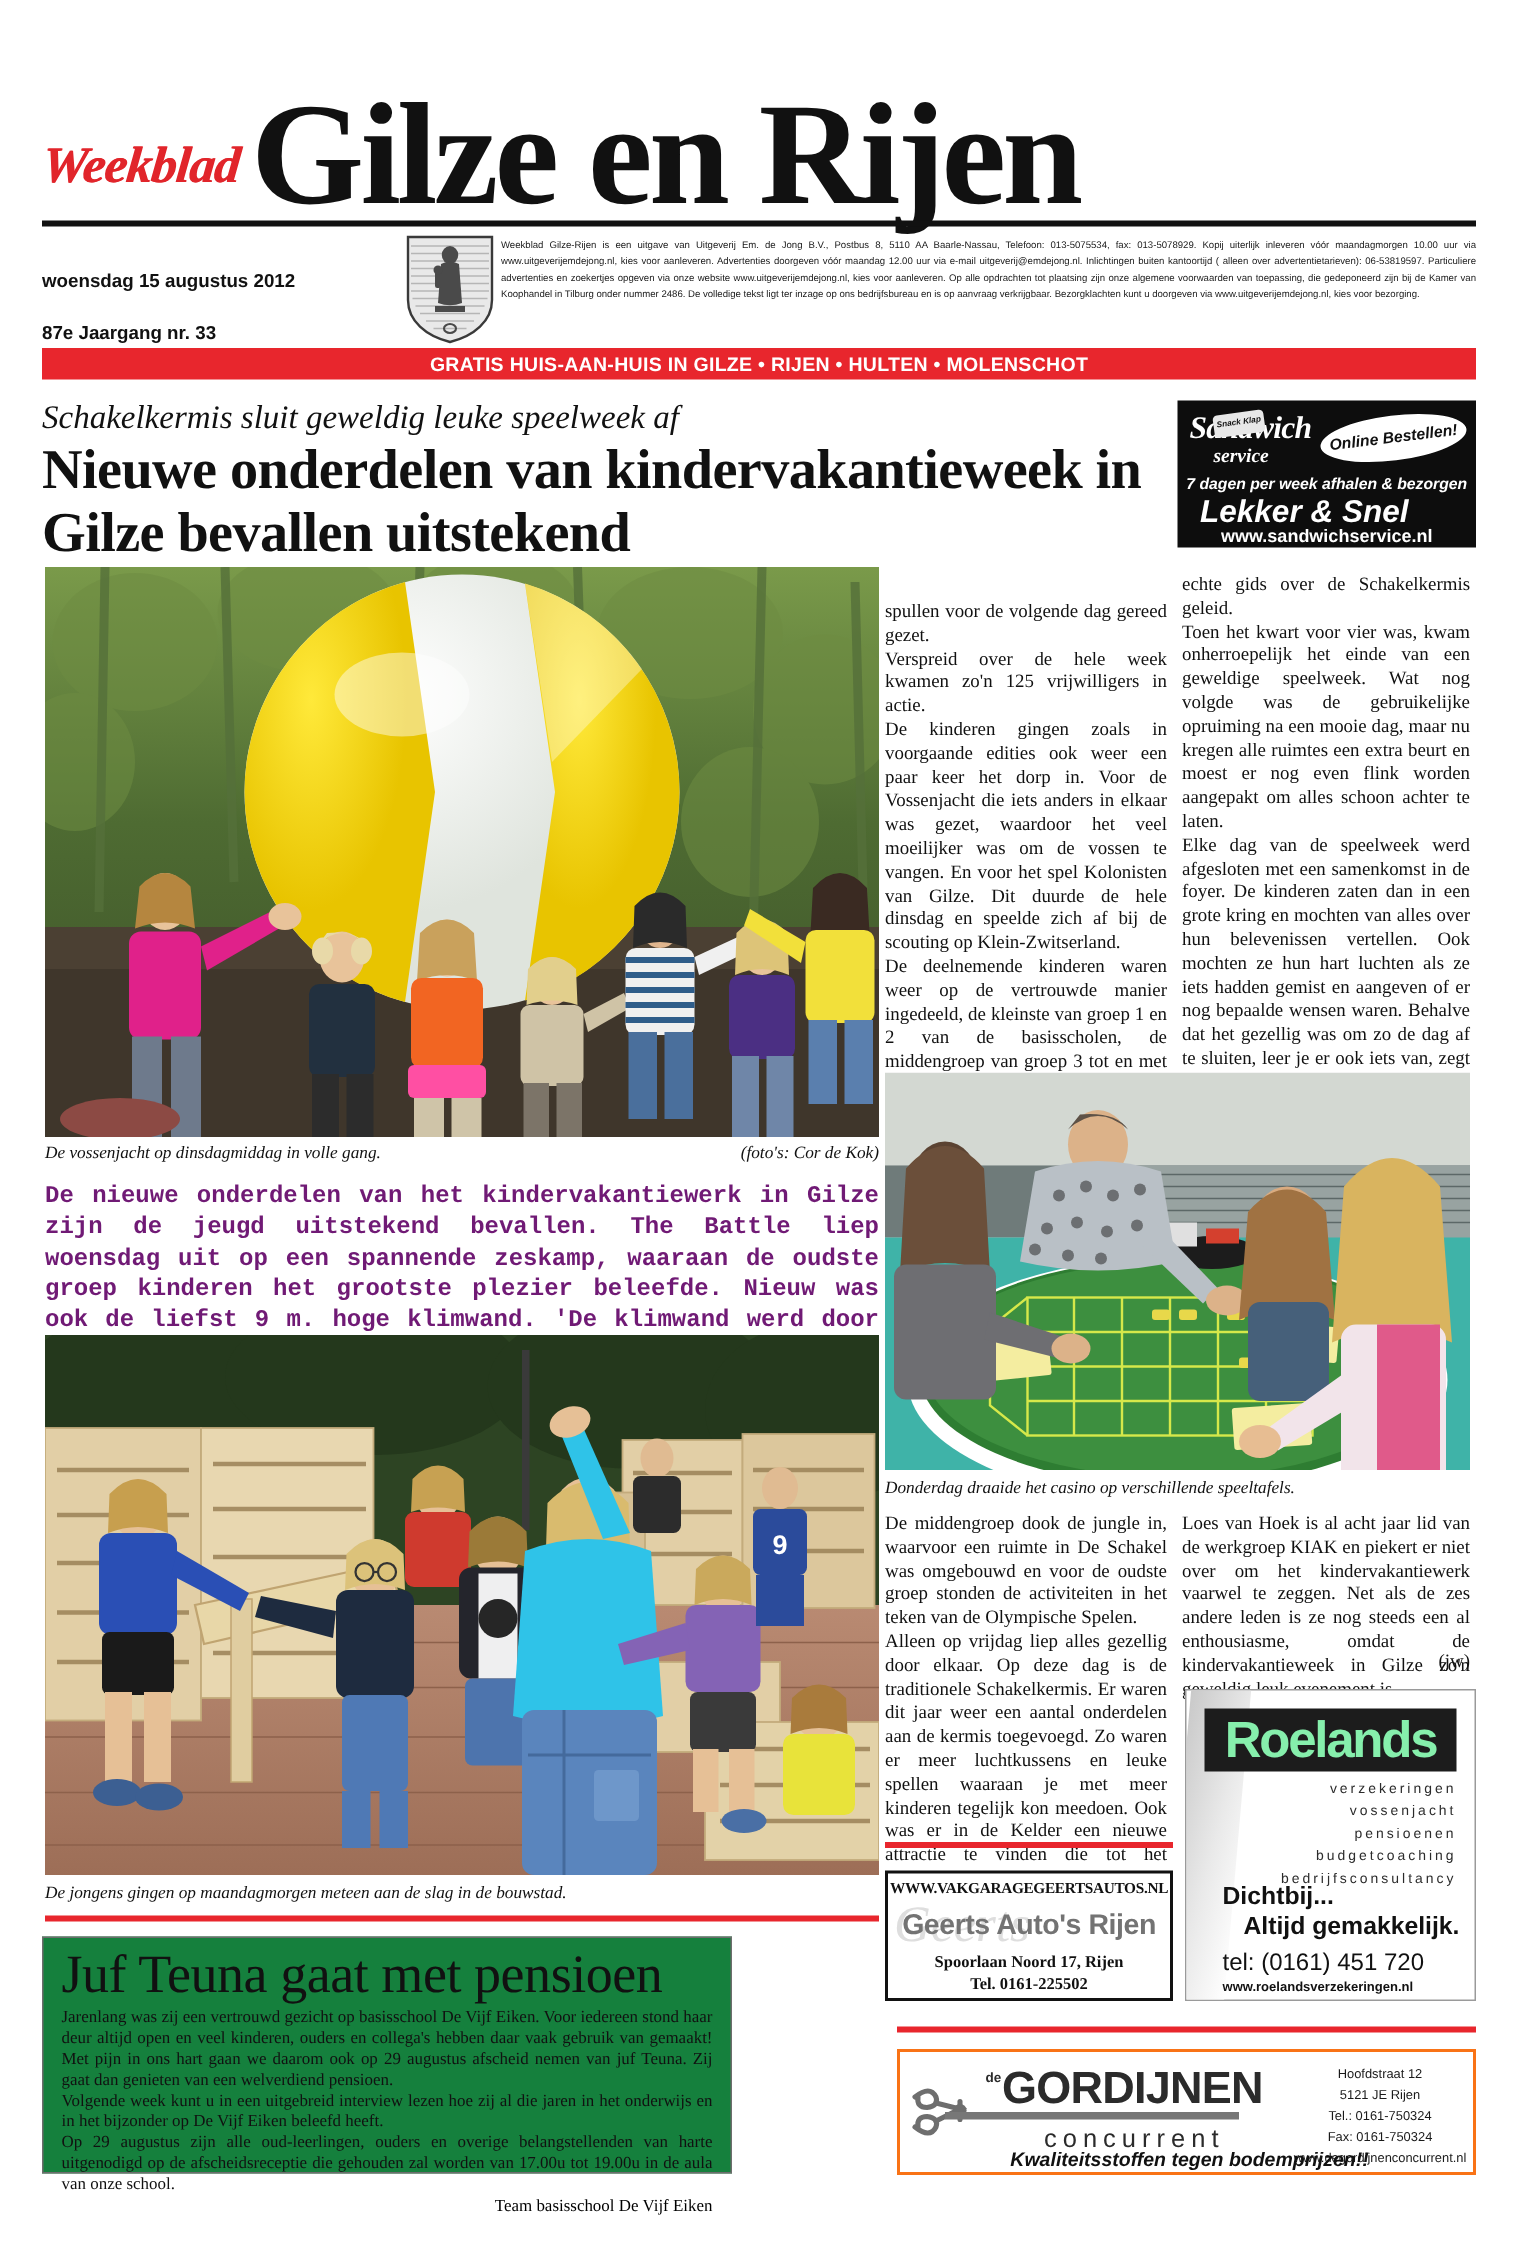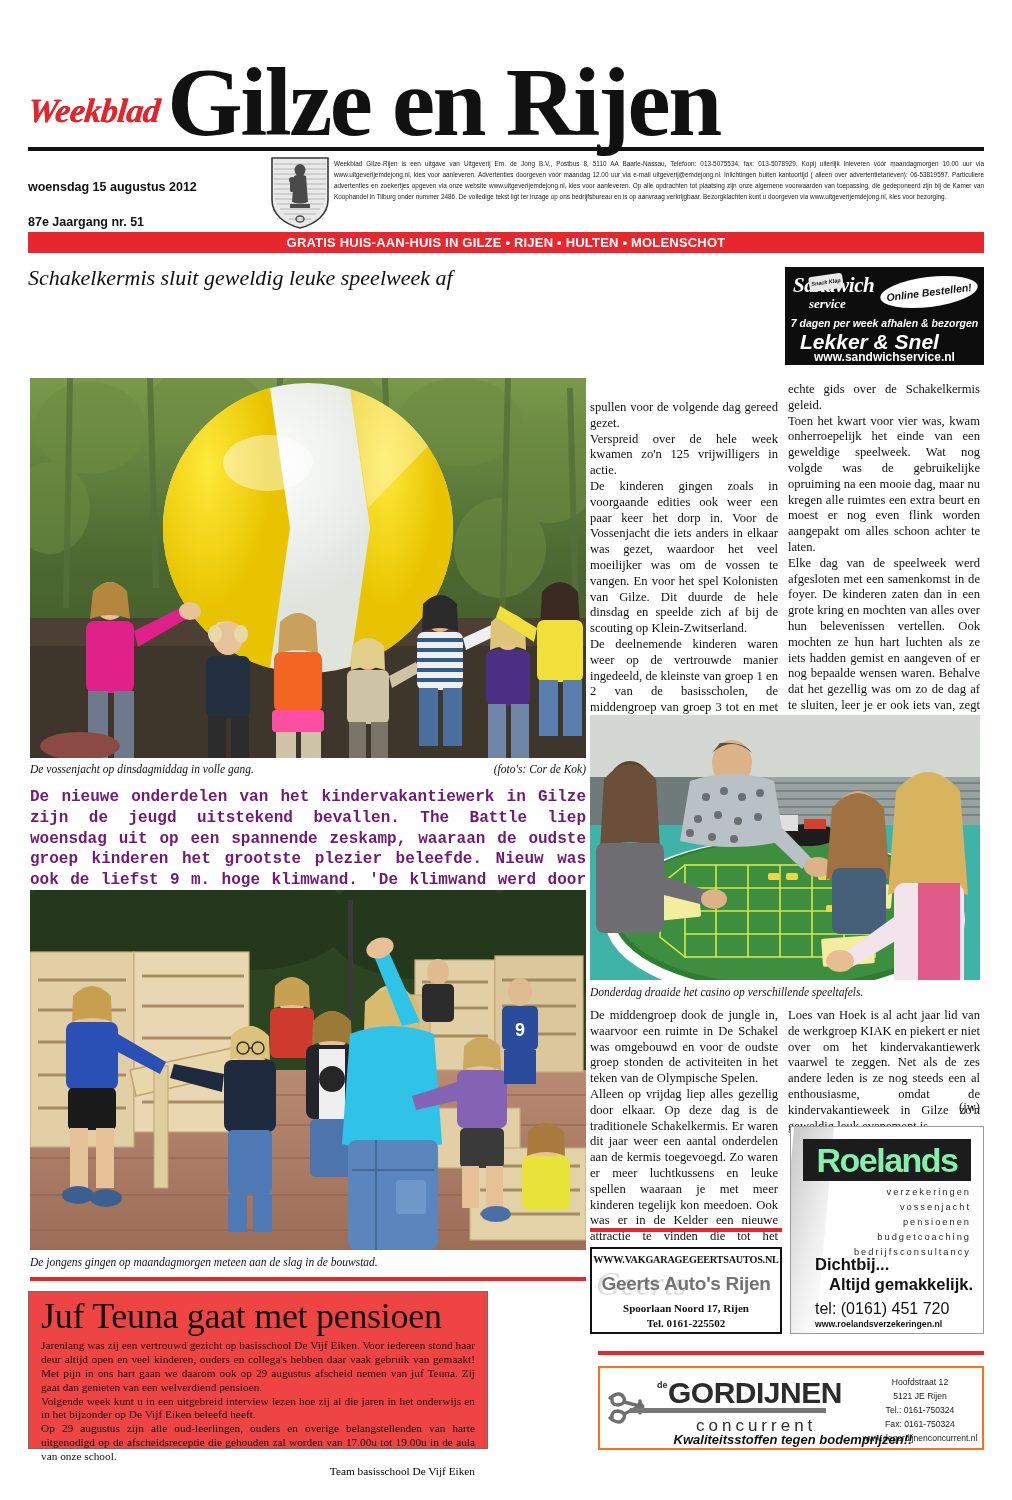--- a/index.html
+++ b/index.html
@@ -150,21 +150,21 @@
     text-align: justify;
   }
   .sig { text-align: right; display: block; }
 
   
   .rule-red { position: absolute; background: #e8262d; }
 
   
   .teuna {
     position: absolute; left: 28px; top: 1291px; width: 460px; height: 158px;
-    background: #ef4444; border: 1px solid #6d6d6d; padding: 6px 12px 4px 12px;
+    background: #15803d; border: 1px solid #6d6d6d; padding: 6px 12px 4px 12px;
   }
   .teuna-title {
     font-family: "Liberation Serif", serif;
     font-size: 36px; line-height: 1.05; color: #111; letter-spacing: -0.3px;
   }
   .teuna-body {
     font-family: "Liberation Serif", serif;
     font-size: 11.3px; line-height: 1.235; color: #111; margin-top: 3px;
     text-align: justify;
   }
@@ -285,21 +285,21 @@
 
   <div class="masthead">
     <div class="weekblad">Weekblad</div>
     <div class="mast-title">Gilze en Rijen</div>
   </div>
   <div class="mast-rule"></div>
 
   <div class="colophon">
     <div class="issue-block">
       <div class="line1">woensdag 15 augustus 2012</div>
-      <div class="line2">87e Jaargang nr. 51</div>
+      <div class="line2">87e Jaargang nr. 33</div>
     </div>
 
     <div class="crest">
       <svg viewBox="0 0 64 74">
         <path d="M4 2 H60 V44 C60 58 48 68 32 72 C16 68 4 58 4 44 Z" fill="#e9e9e9" stroke="#3a3a3a" stroke-width="1.6"></path>
         <g stroke="#b6b6b6" stroke-width="1">
           <line x1="6" y1="8" x2="58" y2="8"></line>
             <line x1="6" y1="13" x2="58" y2="13"></line>
           <line x1="6" y1="18" x2="58" y2="18"></line>
             <line x1="6" y1="23" x2="58" y2="23"></line>
@@ -324,20 +324,21 @@
     </div>
 
     <div class="colo-text">Weekblad Gilze-Rijen is een uitgave van Uitgeverij Em. de Jong B.V., Postbus 8, 5110 AA Baarle-Nassau, Telefoon: 013-5075534, fax: 013-5078929. Kopij uiterlijk inleveren vóór maandagmorgen 10.00 uur via www.uitgeverijemdejong.nl, kies voor aanleveren. Advertenties doorgeven vóór maandag 12.00 uur via e-mail uitgeverij@emdejong.nl. Inlichtingen buiten kantoortijd ( alleen over advertentietarieven): 06-53819597. Particuliere advertenties en zoekertjes opgeven via onze website www.uitgeverijemdejong.nl, kies voor aanleveren. Op alle opdrachten tot plaatsing zijn onze algemene voorwaarden van toepassing, die gedeponeerd zijn bij de Kamer van Koophandel in Tilburg onder nummer 2486. De volledige tekst ligt ter inzage op ons bedrijfsbureau en is op aanvraag verkrijgbaar. Bezorgklachten kunt u doorgeven via www.uitgeverijemdejong.nl, kies voor bezorging.</div>
   </div>
 
   <div class="red-banner">
     <span>GRATIS HUIS-AAN-HUIS IN GILZE • RIJEN • HULTEN • MOLENSCHOT</span>
   </div>
 
   <div class="kicker">Schakelkermis sluit geweldig leuke speelweek af</div>
+  <div class="headline">Nieuwe onderdelen van kindervakantieweek in Gilze bevallen uitstekend</div>
 
   <div class="ad-sandwich">
     <div class="sw-logo">
       <div class="sw-chip">Snack Klap</div>
       <div class="l1">Sandwich</div>
       <div class="l2">service</div>
     </div>
     <div class="sw-badge">
       <span>Online Bestellen!</span>
     </div>

